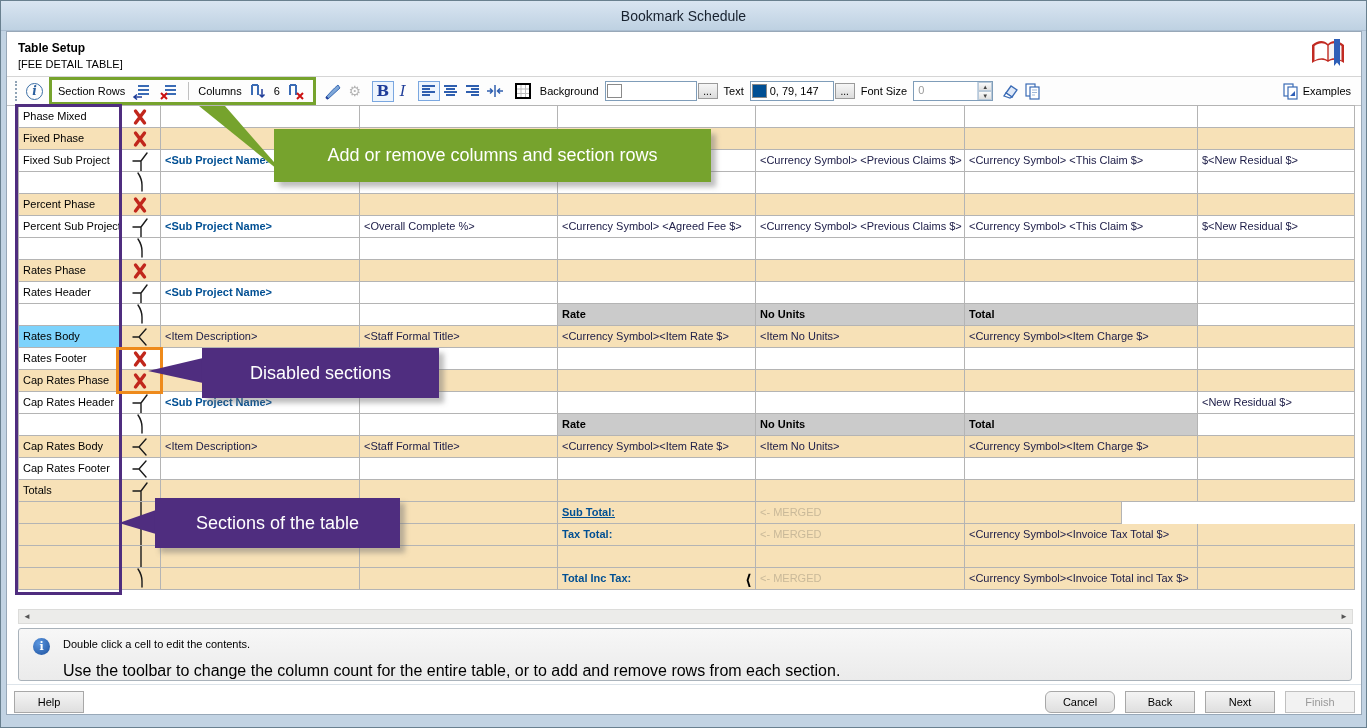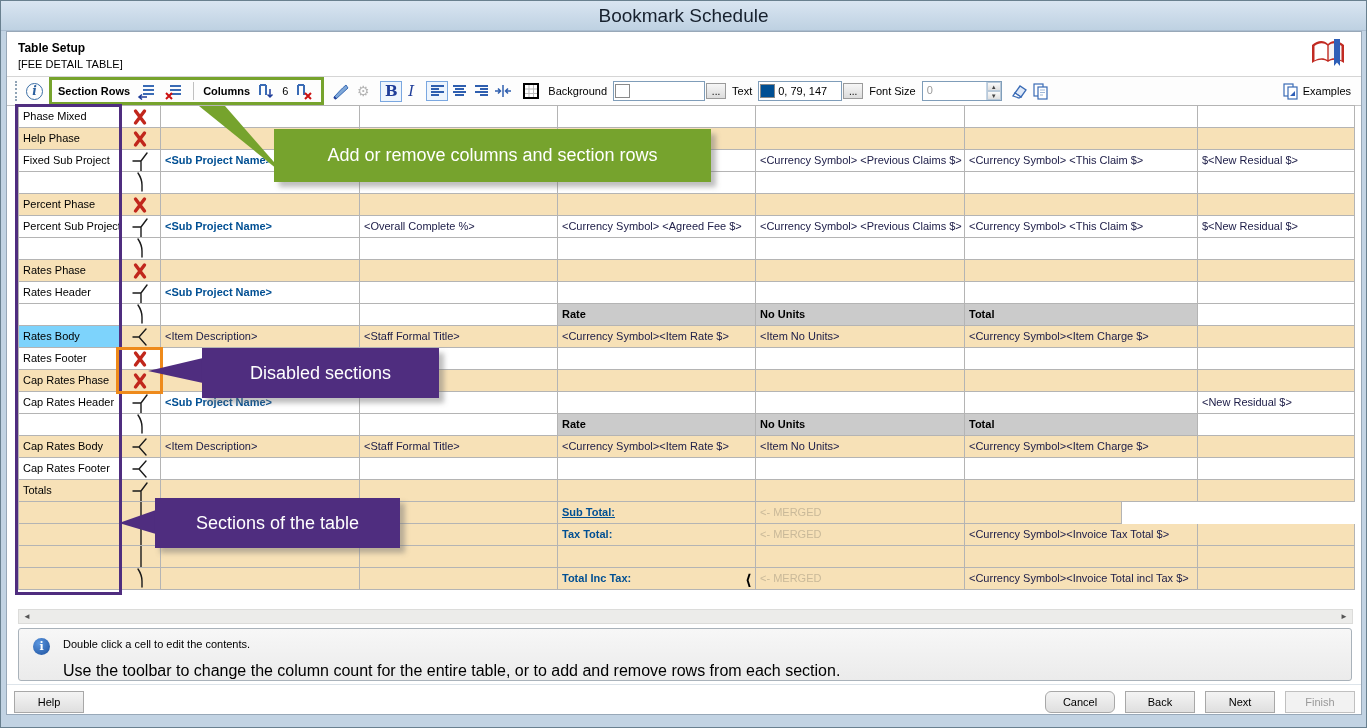--- a/index.html
+++ b/index.html
@@ -1,39 +1,39 @@
 <!DOCTYPE html>
 <html><head>
 <meta charset="utf-8">
 <style>
   * { margin:0; padding:0; box-sizing:border-box; }
   body { font-family:"Liberation Sans","DejaVu Sans",sans-serif; background:#e8e8e8; }
   .dialog { position:relative; width:1367px; height:728px; background:#c2d3e3; border:1px solid #69808f; overflow:hidden; }
   .titlebar { position:absolute; left:0; top:0; width:100%; height:30px;
     background:linear-gradient(#d9e5f1,#bed1e2); border-bottom:1px solid #aabdd0;
     display:flex; align-items:center; justify-content:center;
-    font-size:19px; color:#17212e; }
+    font-size:14px; color:#17212e; }
   .content { position:absolute; left:5px; top:30px; width:1356px; height:684px;
     background:#fff; border:1px solid #98a8b8;padding-left:12px; }
 
   .hdr-title { position:absolute; left:11px; top:9px; font-size:12px; font-weight:bold; color:#000; }
   .hdr-sub   { position:absolute; left:11px; top:26px; font-size:11px; color:#000; }
   .book-icon { position:absolute; right:14px; top:6px; }
 
   
   .toolbar { position:absolute; left:0; top:44px; width:100%; height:30px;
     border-top:1px solid #d5d5d5; border-bottom:1px solid #c4c4c4;
     display:flex; align-items:center; padding:0 10px 0 8px; font-size:11px; color:#000; background:#fdfdfd; }
   .grip { width:3px; height:20px; border-left:2px dotted #8fa3b5; margin-right:8px; }
   .tb-gap { width:6px; }
   .info-round { width:17px; height:17px; border-radius:50%; border:1px solid #3a6ea5; color:#2a5f9e;
     font-family:"DejaVu Serif",serif; font-style:italic; font-weight:bold; font-size:12px;
     display:flex; align-items:center; justify-content:center; margin-right:6px; }
   .green-box { display:flex; align-items:center; border:3px solid #76a32d; padding:1px 6px; height:28px; gap:5px; }
-  .tb-label { font-weight:bold; white-space:nowrap; }
+  .tb-label { font-weight:normal; white-space:nowrap; }
   .tb-sep { width:1px; height:18px; background:#c0c0c0; margin:0 4px; }
   .tb-btn { display:flex; align-items:center; justify-content:center; width:22px; height:20px; cursor:default; }
   .bold-btn { width:22px; height:21px; border:1px solid #7aa7e0; background:#eef5fd;
     font-family:"DejaVu Serif",serif; font-weight:bold; font-size:15px; color:#1f3d99;
     display:flex; align-items:center; justify-content:center; }
   .italic-btn { width:18px; height:21px; font-family:"DejaVu Serif",serif; font-style:italic; font-size:15px; color:#1f3d99;
     display:flex; align-items:center; justify-content:center; }
   .align-active { border:1px solid #7aa7e0; background:#eef5fd; }
   .swatch-field { display:flex; align-items:center; border:1px solid #7f9db9; background:#fff; height:20px; padding:1px; }
   .swatch { width:15px; height:14px; border:1px solid #8a8a8a; background:#fff; margin-right:3px; }
@@ -254,21 +254,21 @@
             </svg>
           </div>
           <div class="tcell" style="width: 199px; background: rgb(255, 255, 255);"></div>
           <div class="tcell" style="width: 198px; background: rgb(255, 255, 255);"></div>
           <div class="tcell" style="width: 198px; background: rgb(255, 255, 255);"></div>
           <div class="tcell" style="width: 209px; background: rgb(255, 255, 255);"></div>
           <div class="tcell" style="width: 233px; background: rgb(255, 255, 255);"></div>
           <div class="tcell" style="width: 157px; background: rgb(255, 255, 255);"></div>
         </div>
         <div class="trow">
-          <div class="tcell lab" style="width: 101px; background: rgb(247, 225, 183);">Help Phase</div>
+          <div class="tcell lab" style="width: 101px; background: rgb(247, 225, 183);">Fixed Phase</div>
           <div class="tcell icn" style="width: 41px; background: rgb(247, 225, 183);">
             <svg width="18" height="22" viewBox="0 0 18 22">
               <path d="M4.5 5 L13.5 17 M13.5 5 L4.5 17" stroke="#c1271c" stroke-width="3.4" fill="none" stroke-linecap="round"></path>
             </svg>
           </div>
           <div class="tcell" style="width: 199px; background: rgb(247, 225, 183);"></div>
           <div class="tcell" style="width: 198px; background: rgb(247, 225, 183);"></div>
           <div class="tcell" style="width: 198px; background: rgb(247, 225, 183);"></div>
           <div class="tcell" style="width: 209px; background: rgb(247, 225, 183);"></div>
           <div class="tcell" style="width: 233px; background: rgb(247, 225, 183);"></div>

